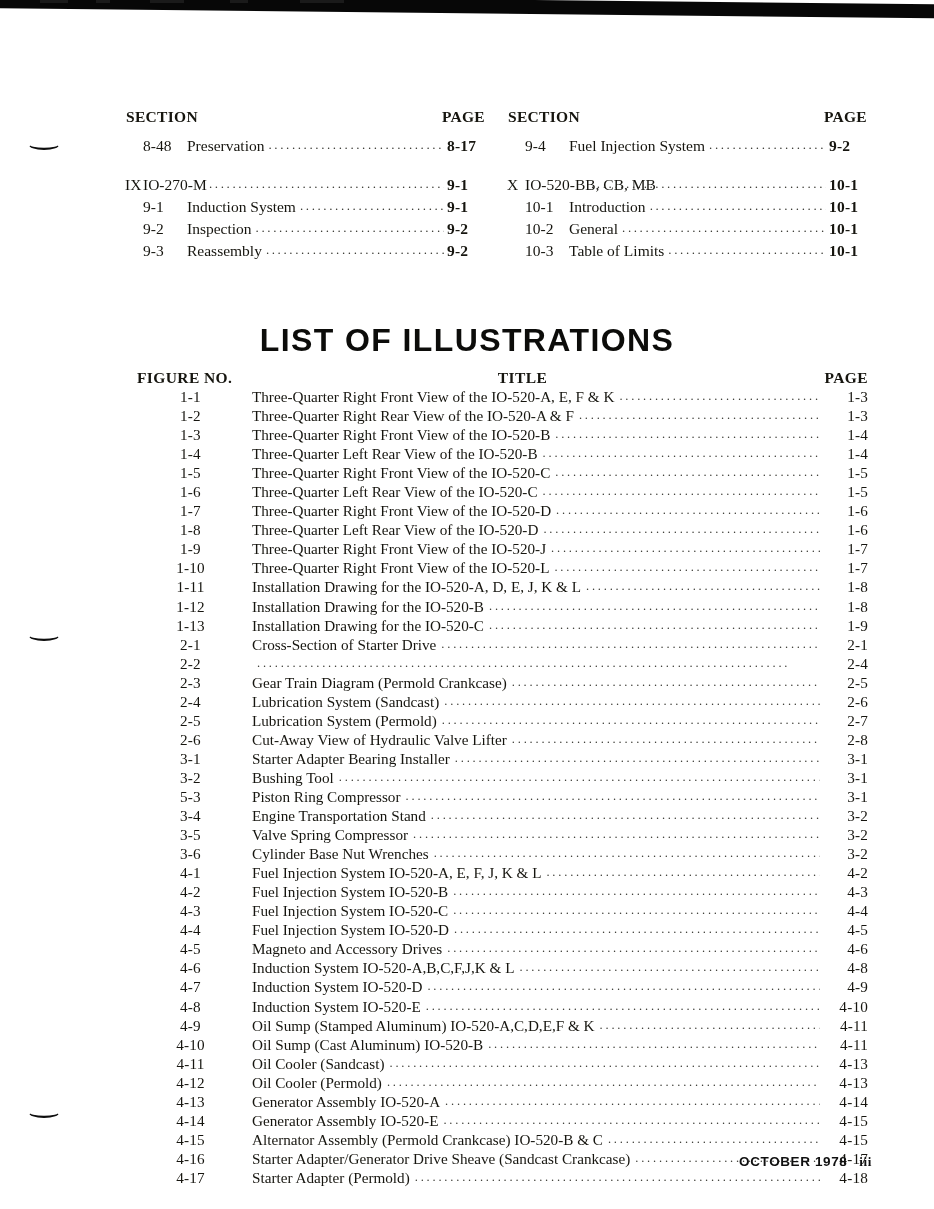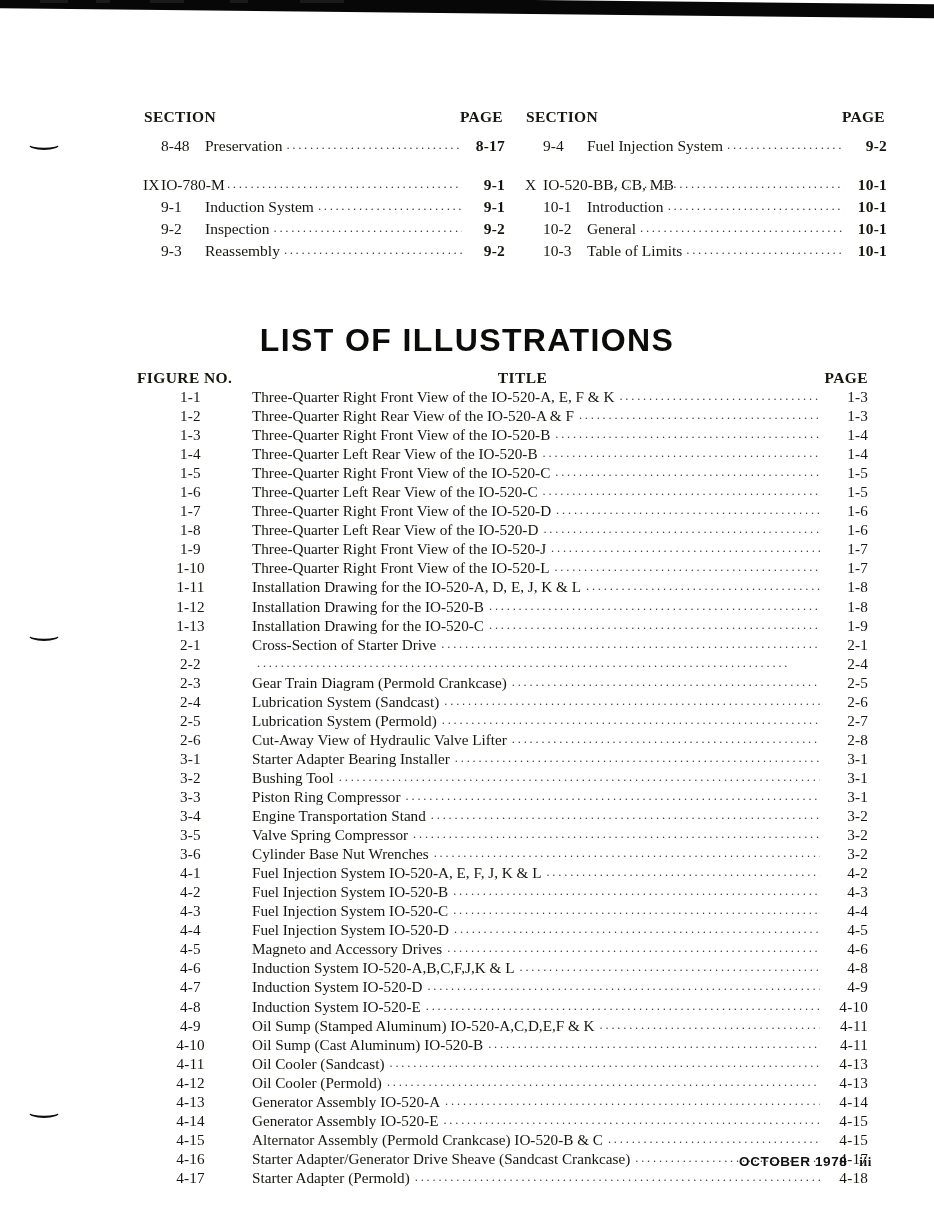--- a/index.html
+++ b/index.html
@@ -64,21 +64,21 @@
   #page {
     position: absolute;
     top: 0; left: 0;
     width: 934px; height: 1209px;
   }
 
   
   #toc-continued {
     position: absolute;
     top: 108px;
-    left: 143px;
+    left: 125px;
     width: 745px;
     display: flex;
     gap: 20px;
   }
   .toc-col {
     width: 362px;
     position: relative;
   }
   .toc-col-head {
     display: flex;
@@ -122,21 +122,20 @@
     margin: 0 3px 0 4px;
     position: relative;
     top: -2px;
     letter-spacing: 2.6px;
     color: #3a3a34;
     font-size: 13px;
   }
   .toc-row .pg {
     flex: 0 0 auto;
     min-width: 40px;
-    text-align: right;
     font-weight: bold;
     letter-spacing: 0.2px;
   }
   .toc-gap { height: 17px; }
 
   
   #illus-title {
     position: absolute;
     top: 322px;
     left: 0;
@@ -260,21 +259,21 @@
         <span class="title">Preservation</span>
         <span class="leader">............................................</span>
         <span class="pg">8-17</span>
       </div>
 
       <div class="toc-gap"></div>
 
       <div class="toc-row major">
         <span class="num">
           <span class="roman">IX</span>
-          <span>IO-780-M</span>
+          <span>IO-270-M</span>
         </span>
         <span class="leader">............................................</span>
         <span class="pg">9-1</span>
       </div>
 
       <div class="toc-row">
         <span class="num">9-1</span>
         <span class="title">Induction System</span>
         <span class="leader">............................................</span>
         <span class="pg">9-1</span>
@@ -470,21 +469,21 @@
         <span class="leader">..........................................................................................</span>
         <span class="pg">3-1</span>
       </div>
       <div class="il-row">
         <span class="fig">3-2</span>
         <span class="ttl">Bushing Tool</span>
         <span class="leader">..........................................................................................</span>
         <span class="pg">3-1</span>
       </div>
       <div class="il-row">
-        <span class="fig">3-3</span>
+        <span class="fig">5-3</span>
         <span class="ttl">Piston Ring Compressor</span>
         <span class="leader">..........................................................................................</span>
         <span class="pg">3-1</span>
       </div>
       <div class="il-row">
         <span class="fig">3-4</span>
         <span class="ttl">Engine Transportation Stand</span>
         <span class="leader">..........................................................................................</span>
         <span class="pg">3-2</span>
       </div>

